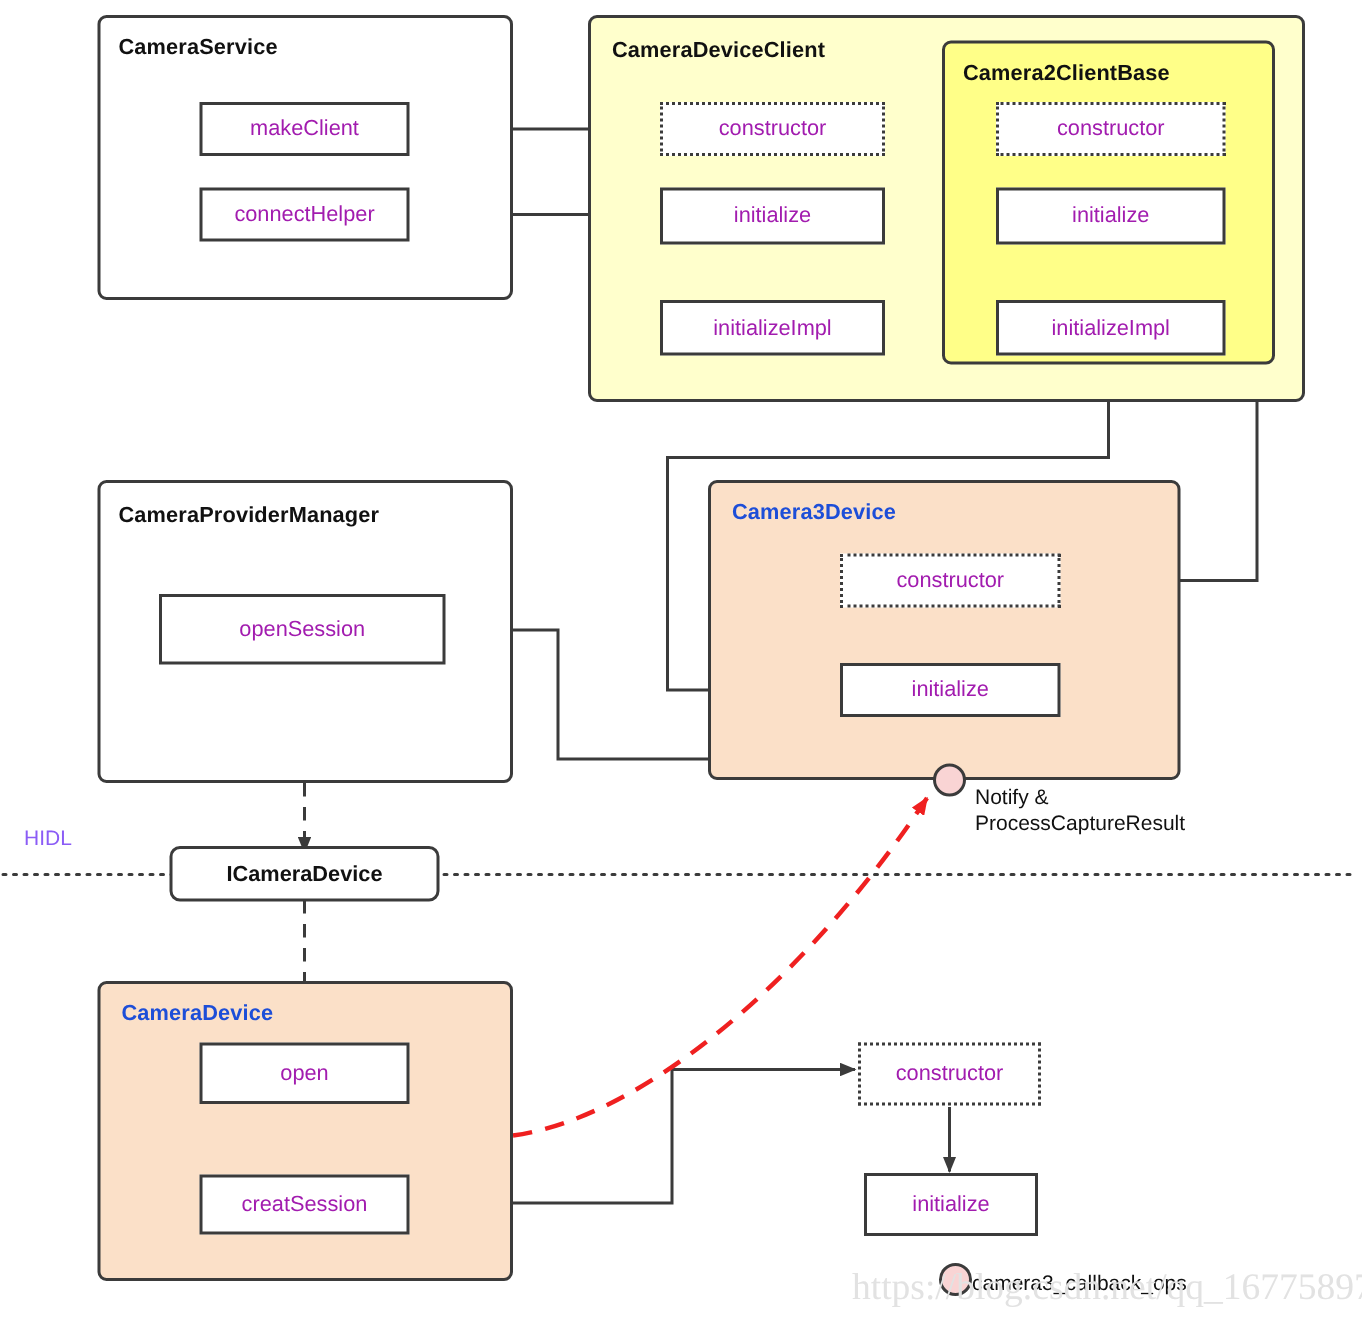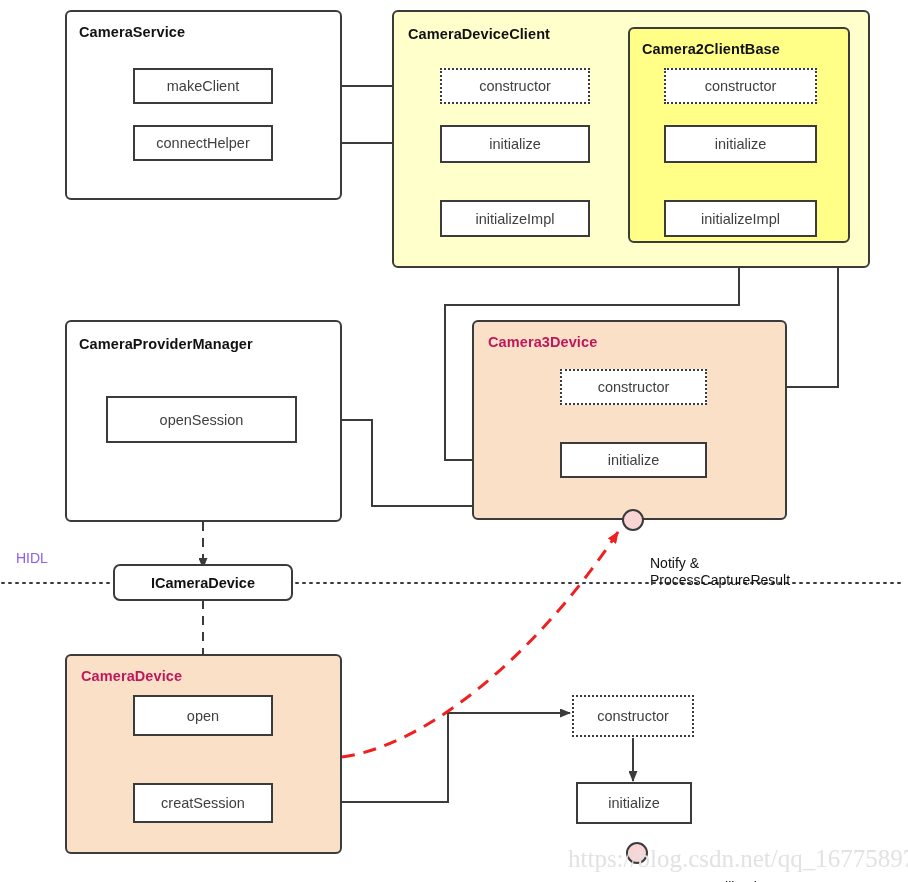--- a/index.html
+++ b/index.html
@@ -8,31 +8,31 @@
   #stage{position:relative;width:908px;height:882px;background:#fff;overflow:hidden;}
   svg.layer{position:absolute;left:0;top:0;width:908px;height:882px;pointer-events:none;}
   .node{position:absolute;box-sizing:border-box;}
 
   
   .group{border:2px solid #3b3b3b;border-radius:6px;background:#fff;}
   .group.yellow-outer{background:#ffffcc;}
   .group.yellow-inner{background:#ffff88;}
   .group.peach{background:#fbe0c8;}
   .group-title{position:absolute;font-weight:bold;font-size:14.5px;color:#111;letter-spacing:.1px;white-space:nowrap;}
-  .group-title.orange{color:#be185d;}
+  .group-title.orange{color:#1d4ed8;}
 
   
   .mbox{position:absolute;box-sizing:border-box;background:#ffffff;border:2px solid #3b3b3b;
-        display:flex;align-items:center;justify-content:center;font-size:14.5px;color:#404040;}
+        display:flex;align-items:center;justify-content:center;font-size:14.5px;color:#a21caf;}
   .mbox.dotted{border:2px dotted #3b3b3b;background:#ffffff;}
   .iface{position:absolute;box-sizing:border-box;background:#ffffff;border:2px solid #3b3b3b;border-radius:7px;
          display:flex;align-items:center;justify-content:center;font-size:14.5px;font-weight:bold;color:#111;}
 
   .hidl-label{position:absolute;font-size:14px;color:#8b5cf6;}
-  .edge-label{position:absolute;font-size:14px;color:#111;line-height:17px;white-space:nowrap;margin-top:32px;}
+  .edge-label{position:absolute;font-size:14px;color:#111;line-height:17px;white-space:nowrap;}
   .port{position:absolute;border-radius:50%;background:#f9d4d4;border:2px solid #3b3b3b;box-sizing:border-box;}
   .watermark{position:absolute;font-family:"Liberation Serif", serif;font-size:25px;color:#e2e2e2;white-space:nowrap;}
 </style>
 </head>
 <body>
 
 <div id="stage">
 
   <svg class="layer" viewBox="0 0 908 882">
     <defs>

